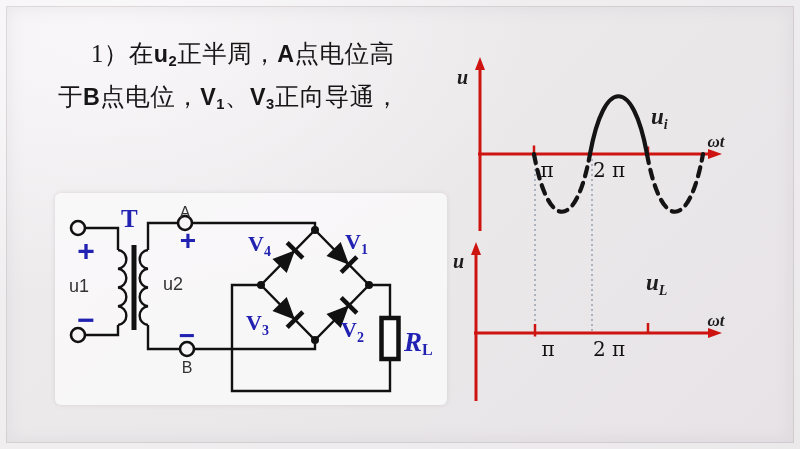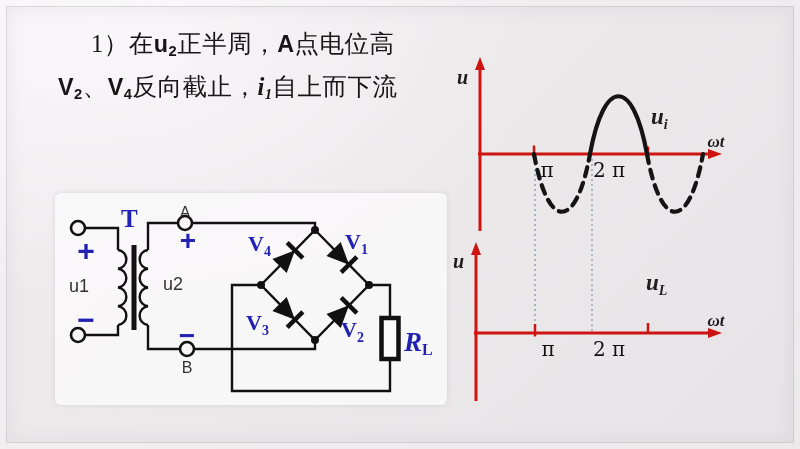--- a/index.html
+++ b/index.html
@@ -15,21 +15,21 @@
       linear-gradient(135deg,#efecee 0%,#ebe8ea 55%,#e7e3e6 100%);
   }
   .frame{
     position:absolute;inset:6px;
     border:1px solid rgba(150,140,148,0.28);
     box-shadow:0 0 0 6px rgba(255,255,255,0.22), inset 0 0 18px rgba(120,110,118,0.10);
     pointer-events:none;
   }
   
   .para{
-    position:absolute;left:58px;top:26px;width:400px;
+    position:absolute;left:58px;top:36px;width:400px;
     font-size:24.5px;line-height:35px;color:#161616;
     letter-spacing:0.5px;
   }
   .para .line{white-space:nowrap;}
   .para .line.indent{padding-left:33px;}
   .r-cn{font-family:"Liberation Serif","DejaVu Serif",serif;}
   .r-b{font-family:"Liberation Sans","DejaVu Sans",sans-serif;font-weight:bold;font-size:0.95em;}
   .r-bsub{font-family:"Liberation Sans","DejaVu Sans",sans-serif;font-weight:bold;font-size:0.60em;vertical-align:-0.25em;}
   .r-bi{font-family:"Liberation Serif","DejaVu Serif",serif;font-weight:bold;font-style:italic;}
   .r-bisub{font-family:"Liberation Serif","DejaVu Serif",serif;font-weight:bold;font-style:italic;font-size:0.60em;vertical-align:-0.25em;}
@@ -49,21 +49,21 @@
   .tx-pi{font-family:"DejaVu Serif","Liberation Serif",serif;fill:#111;}
   .waves-svg{position:absolute;left:440px;top:40px;}
 </style>
 </head>
 <body>
 
 <div class="slide">
 
   <div class="para">
       <div class="line indent"><span class="r-cn">1）在</span><span class="r-b">u</span><span class="r-bsub">2</span><span class="r-cn">正半周，</span><span class="r-b">A</span><span class="r-cn">点电位高</span></div>
-      <div class="line"><span class="r-b">V</span><span class="r-bsub">2</span><span class="r-cn">、</span><span class="r-b">V</span><span class="r-bsub">4</span><span class="r-cn">反向截止，</span><span class="r-bi">i</span><span class="r-bisub">1</span><span class="r-cn">自上而下流</span></div>
+      <div class="line"><span class="r-cn">于</span><span class="r-b">B</span><span class="r-cn">点电位，</span><span class="r-b">V</span><span class="r-bsub">1</span><span class="r-cn">、</span><span class="r-b">V</span><span class="r-bsub">3</span><span class="r-cn">正向导通，</span></div>
     </div>
 
   <div class="circuit-panel">
     <svg width="392" height="212" viewBox="0 0 392 212">
 
       <g stroke="#111" stroke-width="2.4" fill="none">
         <path d="M30,35 H63 V57"></path>
         <path d="M63,132 V142 H30"></path>
         <path d="M63,57 a9,9.4 0 0 1 0,18.75 a9,9.4 0 0 1 0,18.75 a9,9.4 0 0 1 0,18.75 a9,9.4 0 0 1 0,18.75"></path>
       </g>

